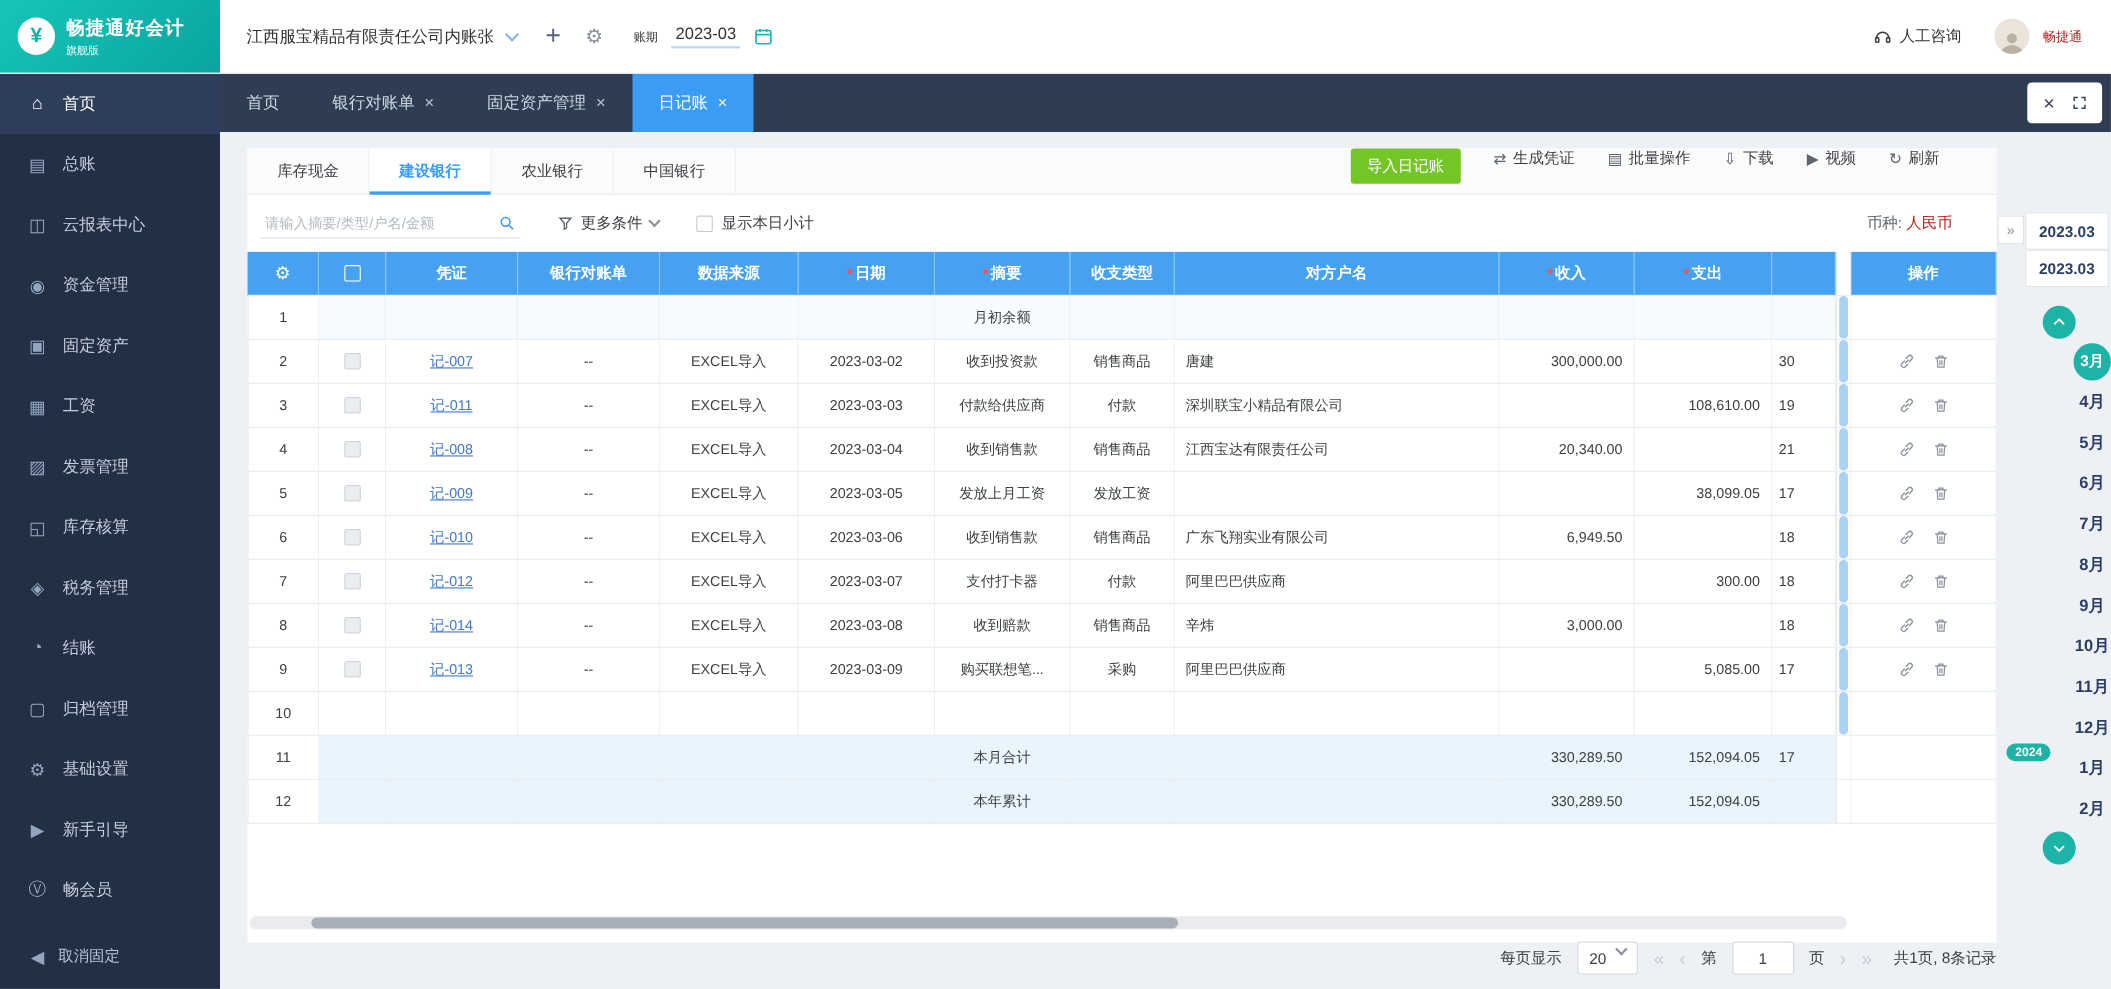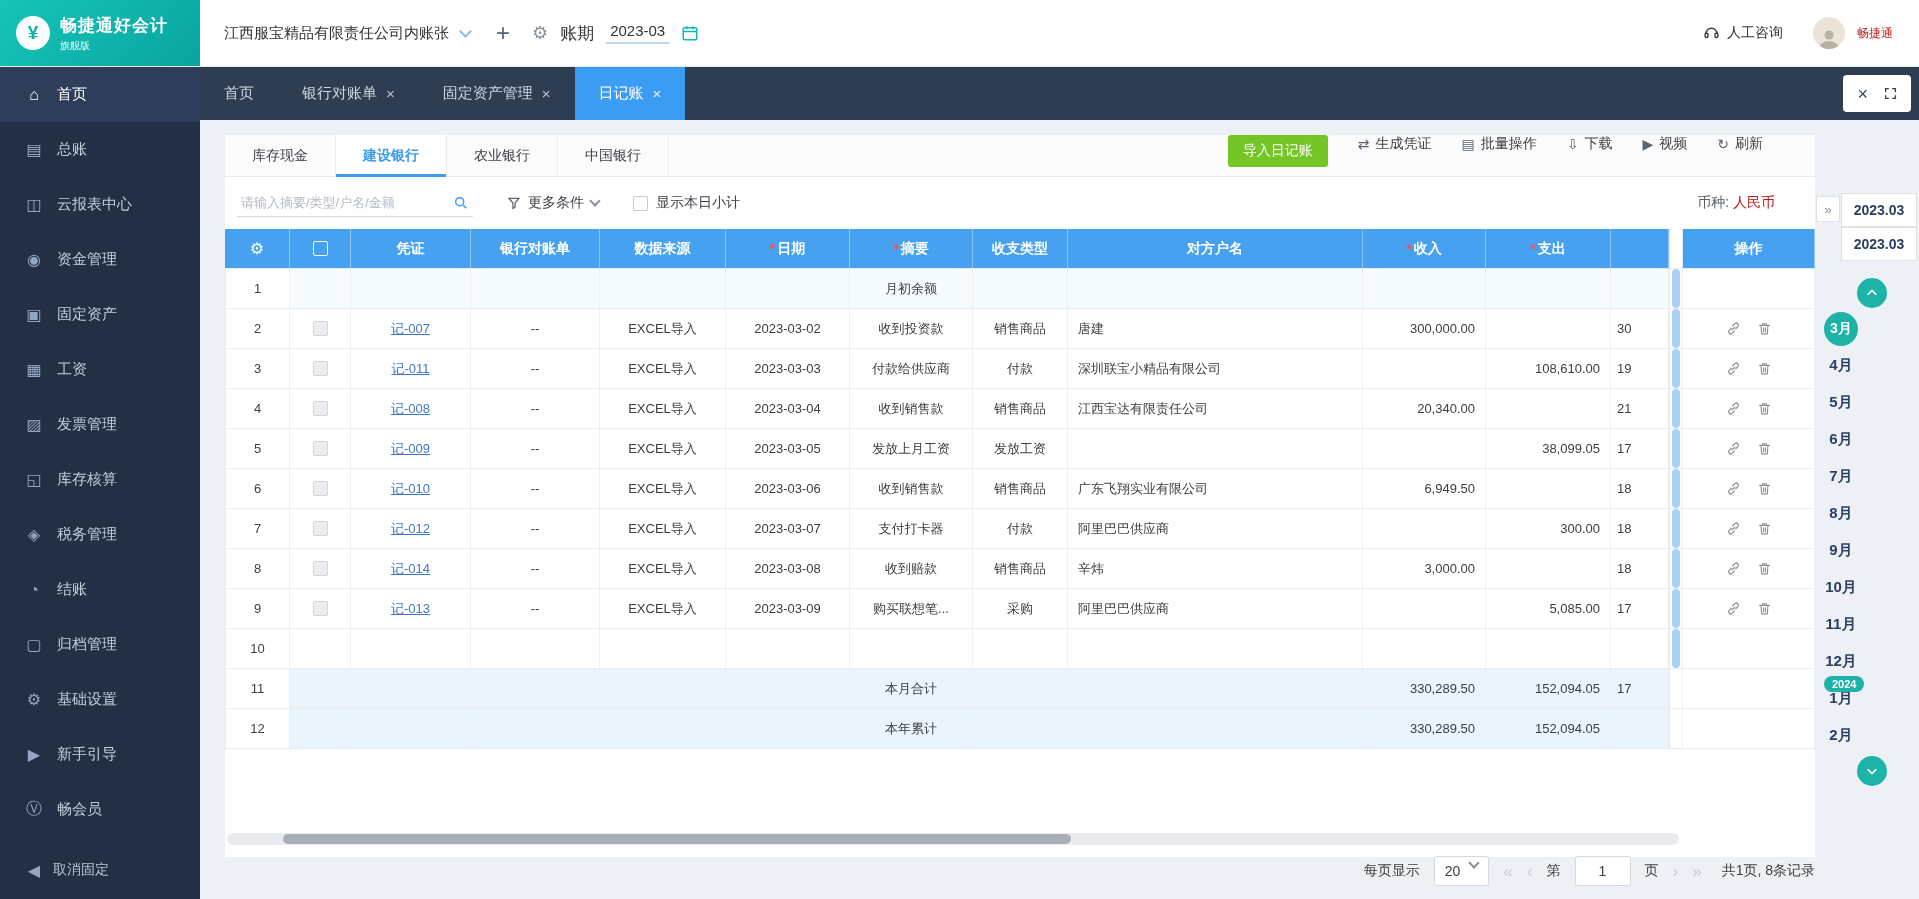--- a/index.html
+++ b/index.html
@@ -16,24 +16,24 @@
     display:flex; align-items:center; justify-content:center; font-weight:bold; font-size:19px; }
   .logo-col { display:flex; flex-direction:column; }
   .logo-title { font-size:17px; font-weight:bold; letter-spacing:1px; }
   .logo-badge { font-size:10px; opacity:.92; margin-top:2px; }
   .header-main { flex:1; display:flex; align-items:center; padding:0 26px 0 24px; gap:12px; }
   .account-name { font-size:15px; color:#333; }
   .chev { width:9px; height:9px; border-right:2px solid #8fb9e6; border-bottom:2px solid #8fb9e6;
     transform:rotate(45deg); margin-top:-4px; }
   .hdr-plus { font-size:24px; color:#55607a; margin-left:14px; cursor:pointer; }
   .hdr-gear { font-size:18px; color:#8a919c; margin-left:10px; cursor:pointer; }
-  .period-label { font-size:17px; color:#333; }
+  .period-label { font-size:11px; color:#333; margin-left:16px; }
   .period-value { font-size:15px; color:#333; border-bottom:2px solid #bcd9f2; padding:0 4px 3px; }
   .header-right { margin-left:auto; display:flex; align-items:center; gap:12px; }
-  .support { display:flex; gap:7px; font-size:14px; color:#333; cursor:pointer; }
+  .support { display:flex; align-items:center; gap:7px; font-size:14px; color:#333; cursor:pointer; }
   .avatar { width:32px; height:32px; border-radius:50%; background:#eae4d9; overflow:hidden;
     display:flex; align-items:flex-end; justify-content:center; margin-left:18px; }
   .user-name { font-size:12px; color:#b91c1c; }
 
   
   .tabbar { position:absolute; left:200px; top:67px; width:1719px; height:53px; background:#2e3d52;
     display:flex; align-items:stretch; z-index:4; }
   .tabs { display:flex; align-items:stretch; }
   .tab { display:flex; align-items:center; gap:9px; padding:0 24px; color:#cdd5e0; font-size:15px; cursor:pointer; }
   .tab.active { background:#3b9cf4; color:#fff; }
@@ -123,21 +123,21 @@
   .collapse-box { position:absolute; left:1816px; top:196px; width:24px; height:26px; background:#fff;
     border:1px solid #dfe3e8; display:flex; align-items:center; justify-content:center;
     color:#8a919c; font-size:13px; cursor:pointer; z-index:6; }
   .period-box { position:absolute; left:1841px; width:76px; height:34px; background:#fff;
     border:1px solid #dfe3e8; display:flex; align-items:center; justify-content:center;
     font-size:14px; font-weight:bold; color:#2b3e63; z-index:6; }
   .month-col { position:absolute; left:1824px; top:276px; width:95px; display:flex;
     flex-direction:column; align-items:center; z-index:6; }
   .scroll-circle { width:30px; height:30px; border-radius:50%; background:#1db3a7; display:flex;
     align-items:center; justify-content:center; cursor:pointer; margin:2px 0; }
-  .month { height:37px; width:100%; display:flex; align-items:center; justify-content:flex-start;
+  .month { height:37px; width:100%; display:flex; align-items:center; justify-content:flex-end;
     font-size:15px; font-weight:bold; color:#2b3e63; cursor:pointer; }
   .month .m-circle { width:34px; height:34px; border-radius:50%; display:flex; align-items:center;
     justify-content:center; }
   .month.active .m-circle { background:#1db3a7; color:#fff; font-size:14px; }
   .year-badge { background:#1db3a7; color:#fff; font-size:11px; font-weight:bold; padding:2px 8px;
     border-radius:9px; align-self:flex-start; margin:-4px 0 -12px 0; z-index:7; }
 </style>
 </head>
 <body>
 

